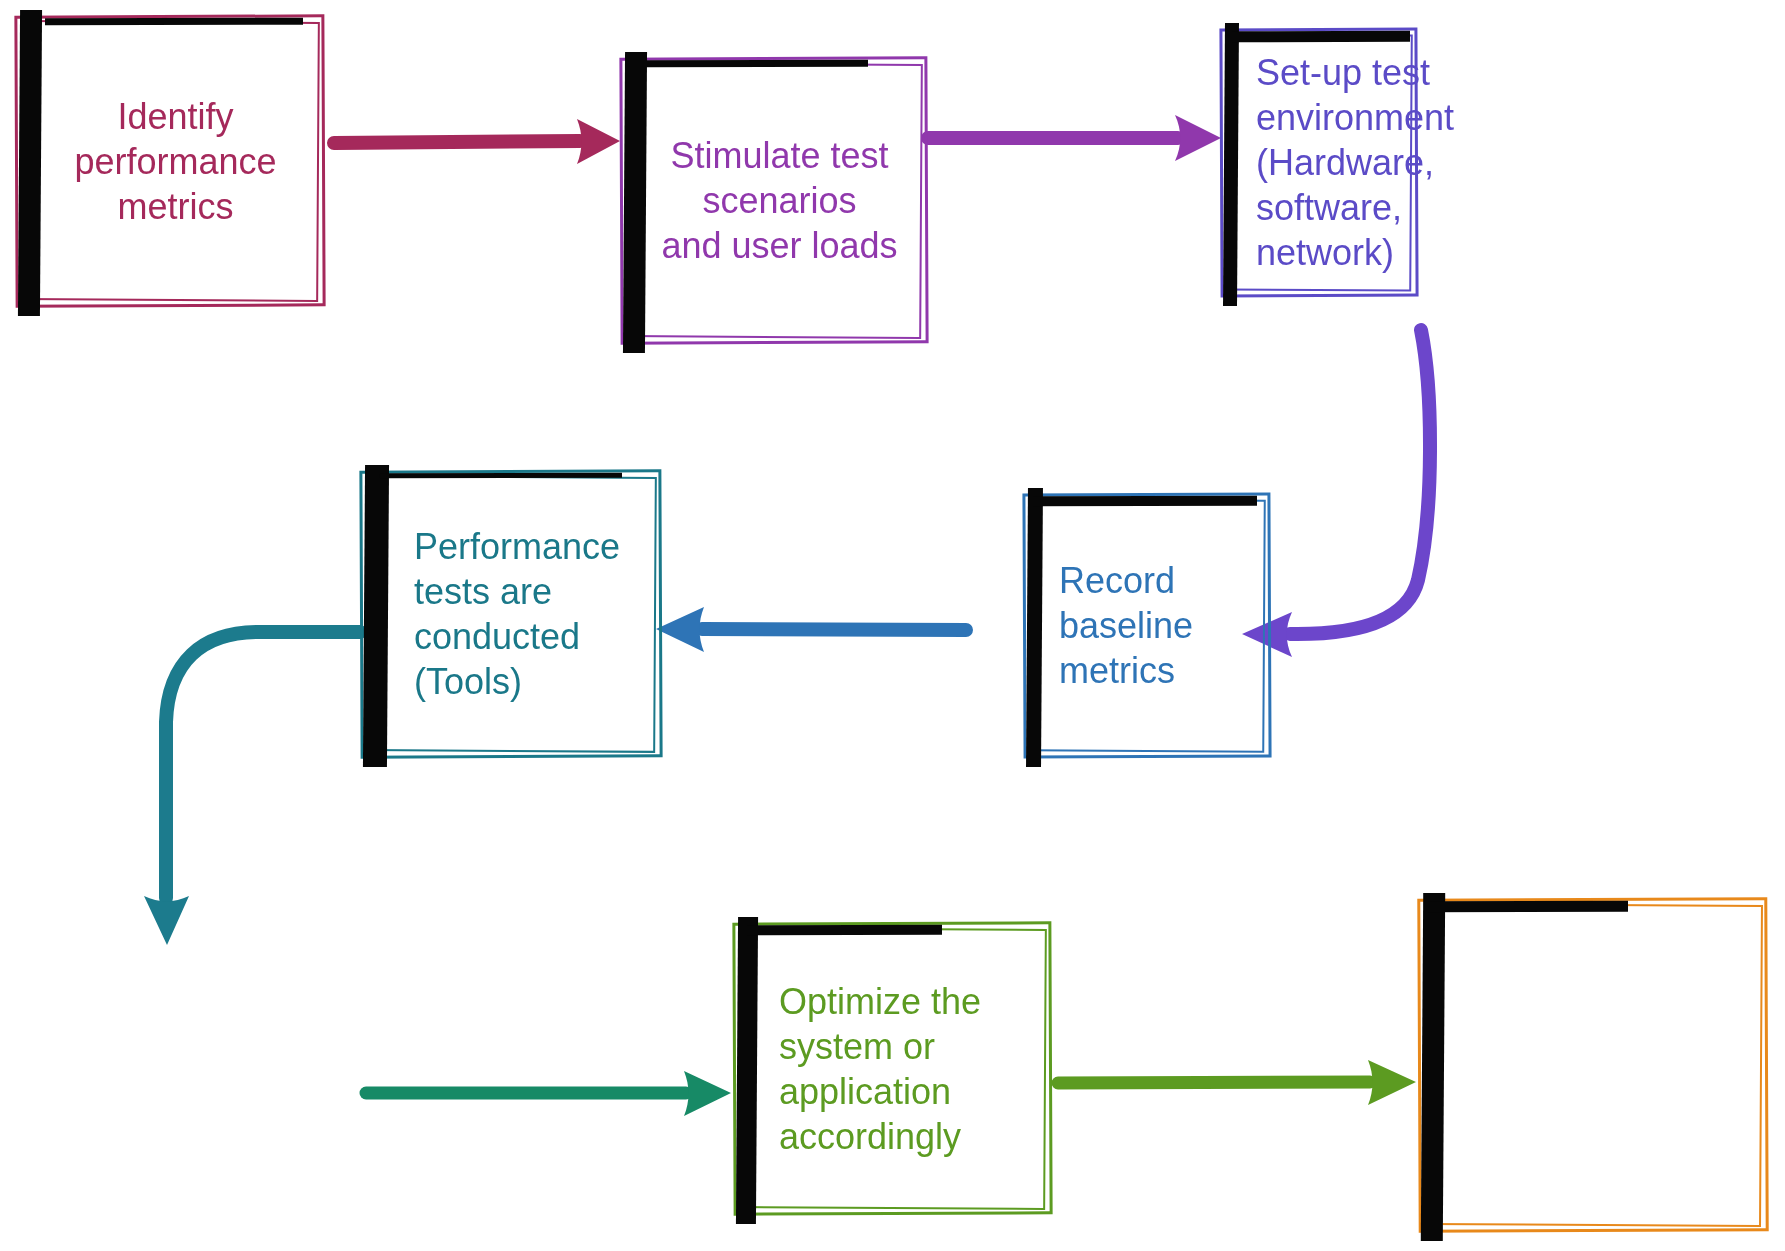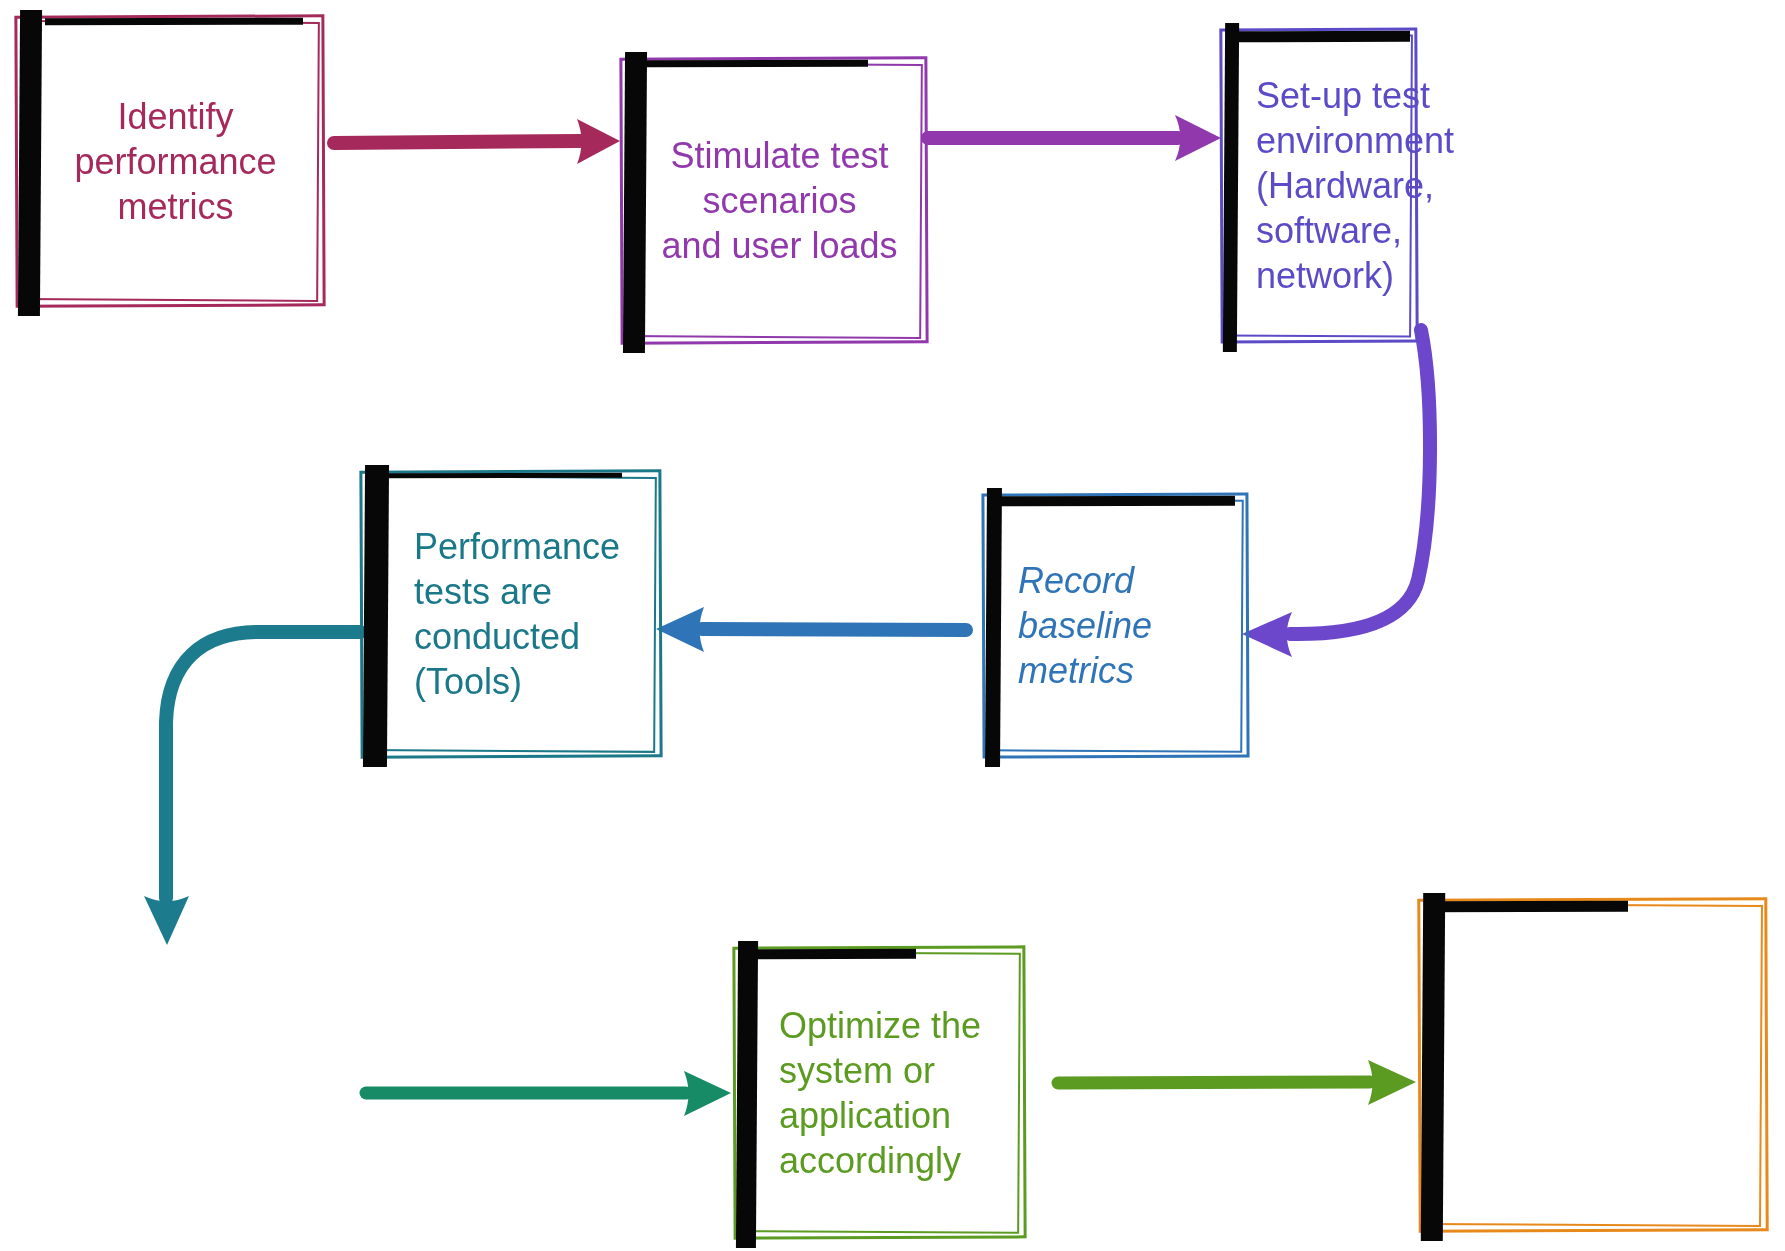--- a/index.html
+++ b/index.html
@@ -17,29 +17,29 @@
   .node .label{position:relative;z-index:3;font-size:36px;line-height:1.25;font-weight:400;
                color:var(--c);white-space:pre-line;}
   .node.center .label{text-align:center;padding-left:calc(var(--spine-w) * 0.5);}
   .node.left .label{text-align:left;padding-left:var(--pad-l);white-space:pre;overflow:visible;}
 
   
   .n1{left:15px;top:15px;width:310px;height:292px;border-radius:15px;}
   .n1 .topbar{left:30px;right:22px;height:7px;}
   .n2{left:620px;top:25px;width:308px;height:287px;margin-top:32px;}
   .n2 .topbar{left:26px;right:60px;height:7px;}
-  .n3{left:1220px;top:28px;width:198px;height:315px;--spine-w:14px;--pad-l:36px;}
+  .n3{left:1220px;top:28px;width:198px;height:269px;--spine-w:14px;--pad-l:36px;}
   .n3 .topbar{left:12px;right:8px;height:11px;}
-  .n4{left:982px;top:493px;width:267px;height:265px;font-style:italic;--spine-w:15px;--pad-l:36px;}
+  .n4{left:1023px;top:493px;width:248px;height:265px;--spine-w:15px;--pad-l:36px;}
   .n4 .topbar{left:10px;right:14px;height:10px;}
   .n5{left:360px;top:470px;width:302px;height:288px;--spine-w:24px;--pad-l:54px;}
   .n5 .topbar{left:20px;right:40px;height:5px;}
   .n6{left:82px;top:947px;width:276px;height:278px;--spine-w:22px;}
   .n6 .topbar{left:30px;right:14px;height:6px;}
-  .n7{left:733px;top:922px;width:293px;height:293px;margin-top:24px;--spine-w:20px;--pad-l:46px;}
+  .n7{left:733px;top:922px;width:319px;height:293px;--spine-w:20px;--pad-l:46px;}
   .n7 .topbar{left:14px;right:110px;height:10px;}
   .n8{left:1418px;top:898px;width:350px;height:334px;--spine-w:22px;--pad-l:41px;}
   .n8 .topbar{left:10px;right:140px;height:11px;}
 </style>
 </head>
 <body>
 
 <div class="canvas">
 
   <svg class="arrow-layer" viewBox="0 0 1785 1251" xmlns="http://www.w3.org/2000/svg">

